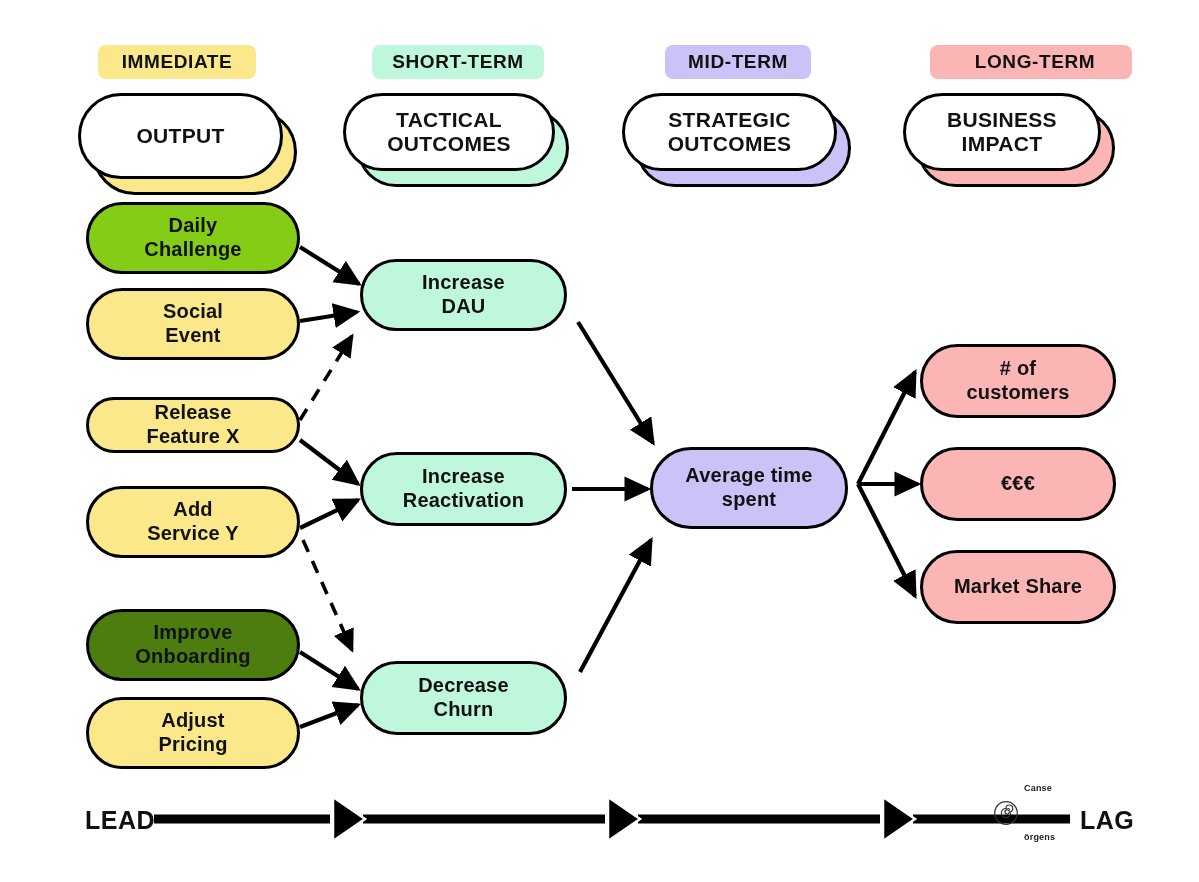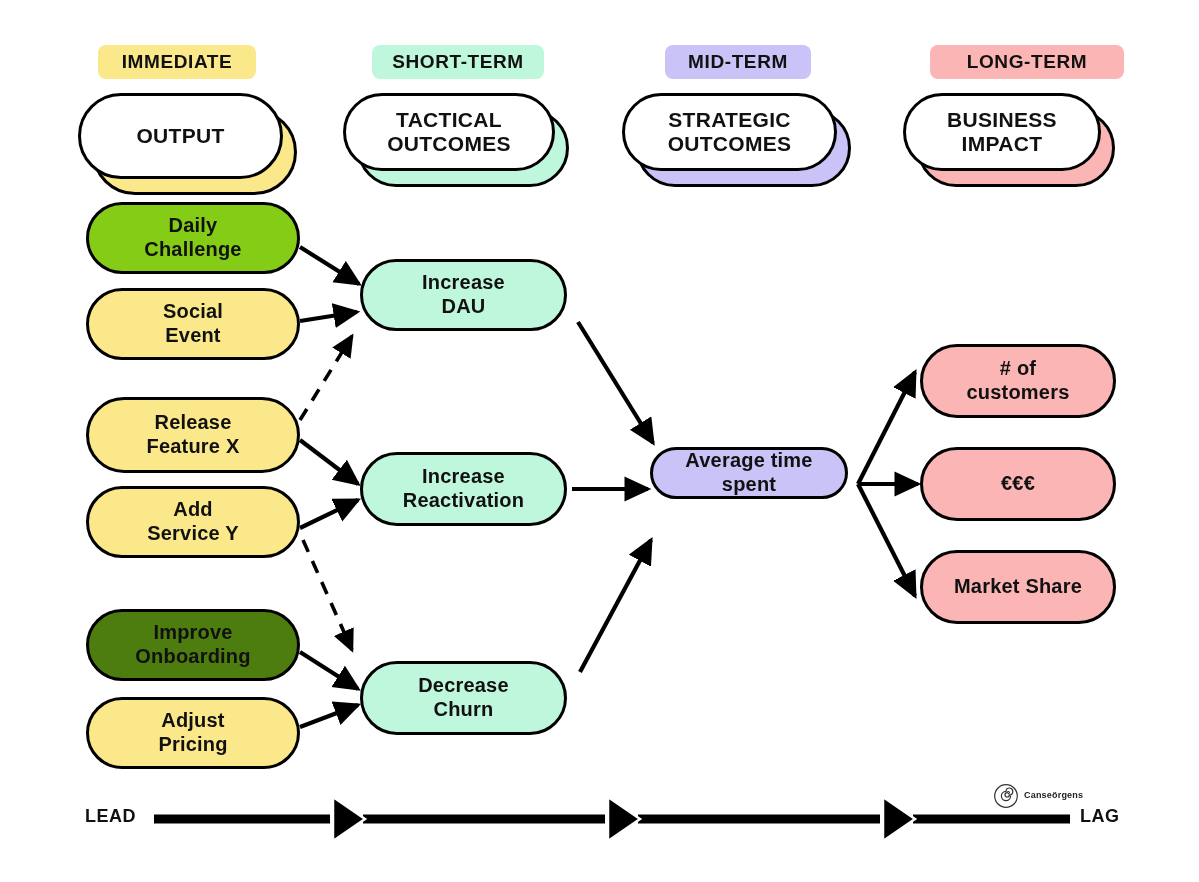--- a/index.html
+++ b/index.html
@@ -62,32 +62,32 @@
   }
   .node span{display:block;padding:0 10px;}
 
   
   #arrows{position:absolute;left:0;top:0;width:1199px;height:882px;z-index:3;}
 
   
   .axis-label{
     position:absolute;
     font-weight:700;
-    font-size:18px;
+    font-size:25px;
     letter-spacing:0.5px;
     color:#111111;
     z-index:6;
   }
 
   
   #logo{position:absolute;z-index:7;display:flex;align-items:center;gap:5px;}
   #logo .logo-text{
-    display:flex;
+    display:flex;flex-direction:column;
     font-size:9px;font-weight:600;color:#222;
-    line-height:1.25;letter-spacing:0.2px;
+    line-height:1.25;letter-spacing:0.2px;gap:38px;
   }
 </style>
 </head>
 <body>
 
 <div id="canvas">
 
   <div class="chip" style="left: 98px; top: 45px; width: 158px; background: rgb(251, 232, 138);">
     <span>IMMEDIATE</span>
   </div>
@@ -111,21 +111,21 @@
   <div class="chip" style="left: 665px; top: 45px; width: 146px; background: rgb(201, 195, 247);">
     <span>MID-TERM</span>
   </div>
   <div class="hdr-wrap" style="left:622px;top:93px;width:215px;height:78px;">
     <div class="hdr-shadow" style="background:#C9C3F7;"></div>
     <div class="hdr-card">
       <span>STRATEGIC<br>OUTCOMES</span>
     </div>
   </div>
 
-  <div class="chip" style="left: 930px; top: 45px; width: 194px; background: rgb(251, 181, 181);">
+  <div class="chip" style="left: 930px; top: 45px; width: 194px; background: rgb(251, 181, 181); padding-left: 8px;">
     <span>LONG-TERM</span>
   </div>
   <div class="hdr-wrap" style="left:903px;top:93px;width:198px;height:78px;">
     <div class="hdr-shadow" style="background:#FBB5B5;"></div>
     <div class="hdr-card">
       <span>BUSINESS<br>IMPACT</span>
     </div>
   </div>
 
   <svg id="arrows" viewBox="0 0 1199 882">
@@ -154,21 +154,21 @@
       <line x1="858" y1="484" x2="915" y2="596"></line>
     </g>
   </svg>
 
   <div class="node" style="left:86px;top:202px;width:214px;height:72px;background:#84cc16;">
     <span>Daily<br>Challenge</span>
   </div>
   <div class="node" style="left:86px;top:288px;width:214px;height:72px;background:#FBE88A;">
     <span>Social<br>Event</span>
   </div>
-  <div class="node" style="left:86px;top:397px;width:214px;height:76px;background:#FBE88A;">
+  <div class="node" style="left:86px;top:397px;width:214px;height:56px;background:#FBE88A;">
     <span>Release<br>Feature X</span>
   </div>
   <div class="node" style="left:86px;top:486px;width:214px;height:72px;background:#FBE88A;text-align:center;">
     <span>Add<br>Service Y</span>
   </div>
   <div class="node" style="left:86px;top:609px;width:214px;height:72px;background:#4d7c0f;">
     <span>Improve<br>Onboarding</span>
   </div>
   <div class="node" style="left:86px;top:697px;width:214px;height:72px;background:#FBE88A;">
     <span>Adjust<br>Pricing</span>
@@ -177,21 +177,21 @@
   <div class="node" style="left:360px;top:259px;width:207px;height:72px;background:#BFF7DC;">
     <span>Increase<br>DAU</span>
   </div>
   <div class="node" style="left:360px;top:452px;width:207px;height:74px;background:#BFF7DC;">
     <span>Increase<br>Reactivation</span>
   </div>
   <div class="node" style="left:360px;top:661px;width:207px;height:74px;background:#BFF7DC;">
     <span>Decrease<br>Churn</span>
   </div>
 
-  <div class="node" style="left:650px;top:447px;width:198px;height:52px;background:#C9C3F7;">
+  <div class="node" style="left:650px;top:447px;width:198px;height:82px;background:#C9C3F7;">
     <span>Average time<br>spent</span>
   </div>
 
   <div class="node" style="left:920px;top:344px;width:196px;height:74px;background:#FBB5B5;">
     <span># of<br>customers</span>
   </div>
   <div class="node" style="left:920px;top:447px;width:196px;height:74px;background:#FBB5B5;">
     <span>€€€</span>
   </div>
   <div class="node" style="left:920px;top:550px;width:196px;height:74px;background:#FBB5B5;justify-content:center;">

